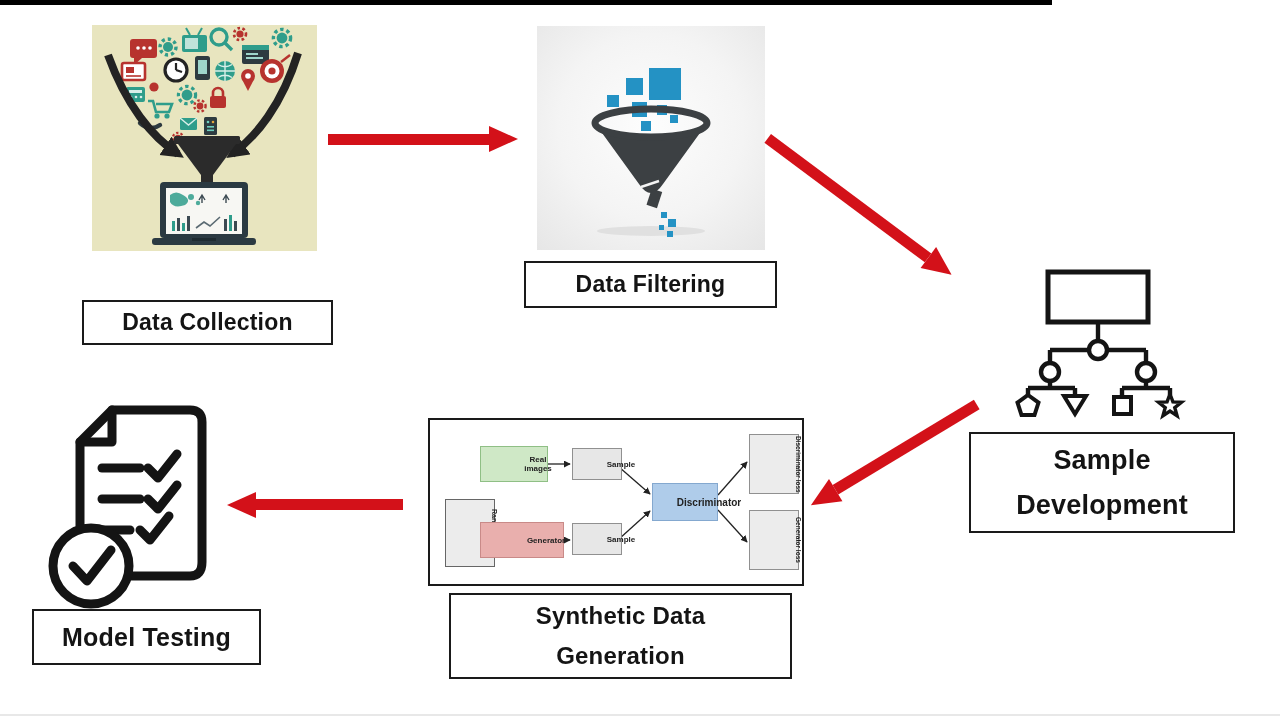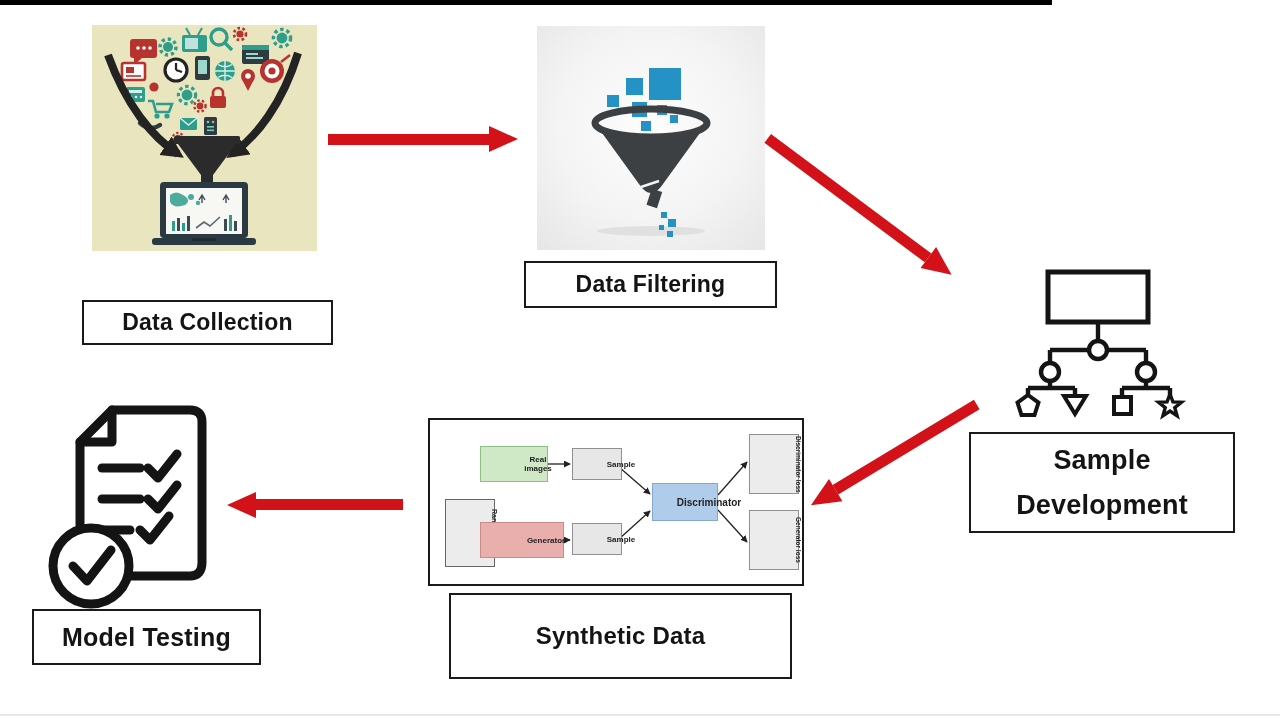--- a/index.html
+++ b/index.html
@@ -338,20 +338,21 @@
       </div>
     <div class="gan-box vert" id="gan-dloss">
         <span>Discriminator loss</span>
       </div>
     <div class="gan-box vert" id="gan-gloss">
         <span>Generator loss</span>
       </div>
   </div>
   <div class="label-box" id="lbl-synthetic">
     <span>Synthetic Data</span>
+    <span>Generation</span>
   </div>
 
   <div class="r-arrow" id="arr4">
     <div class="shaft"></div>
       <div class="head"></div>
   </div>
 
   <div class="img" id="img-testing">
     <svg width="180" height="210" viewBox="0 0 180 210">
       <g fill="#ffffff" stroke="#141414" stroke-width="9" stroke-linejoin="round" stroke-linecap="round">

